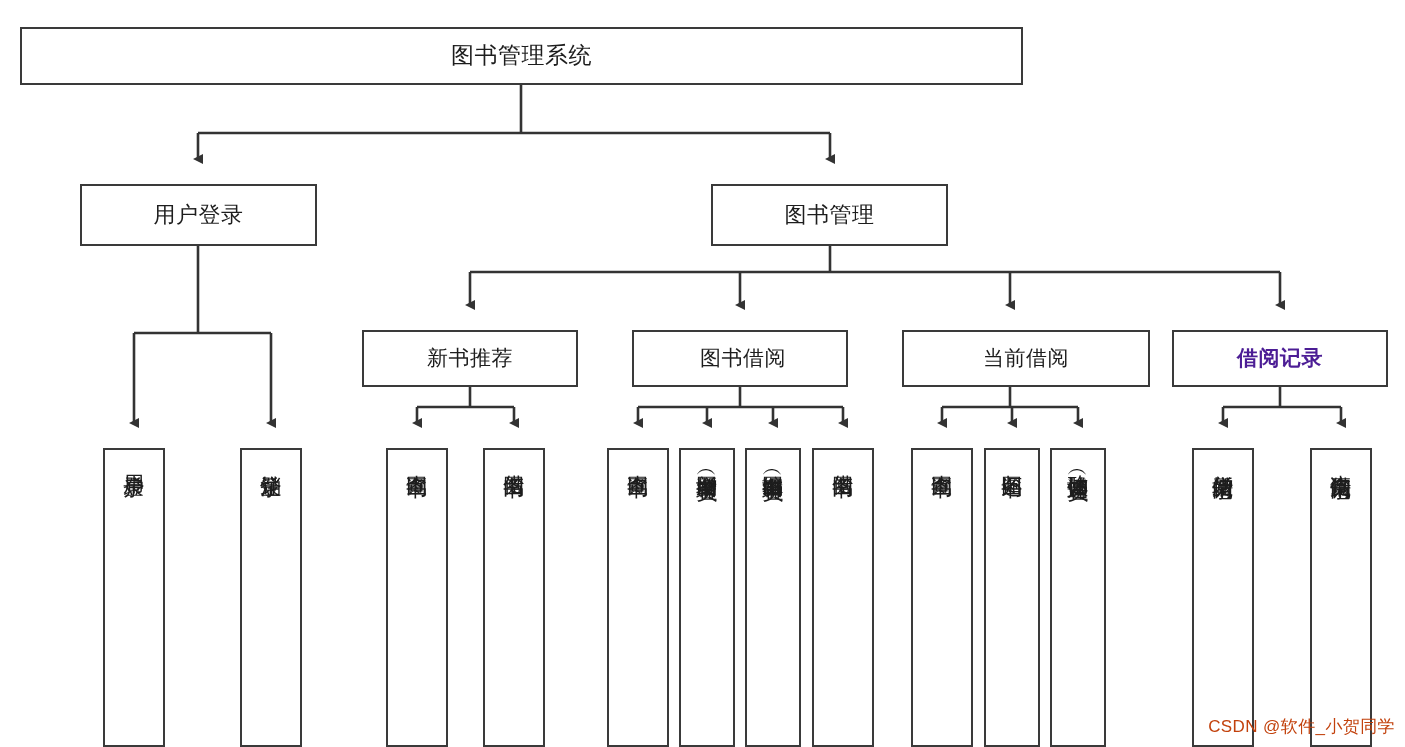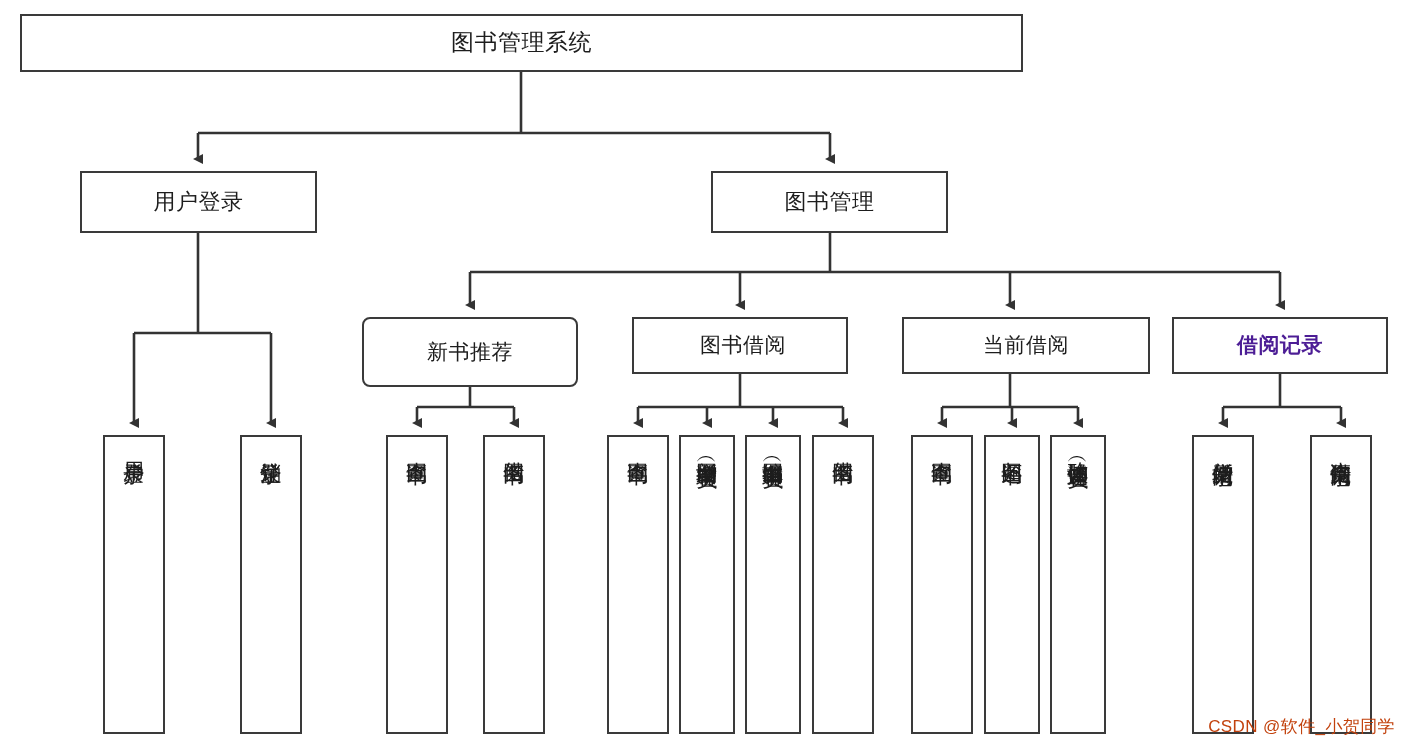--- a/index.html
+++ b/index.html
@@ -28,20 +28,21 @@
     pointer-events: none;
   }
   .node {
     position: absolute;
     box-sizing: border-box;
     background: #ffffff;
     border: 2px solid #3a3a3a;
     display: flex;
     align-items: center;
     justify-content: center;
+    margin-top: 13px;
   }
   .node .lbl {
     display: block;
     color: #1d1d1d;
     line-height: 1.18;
     letter-spacing: 0.5px;
   }
   .node.root .lbl { font-size: 23px; }
   .node.lvl2 .lbl { font-size: 22px; }
   .node.lvl3 .lbl { font-size: 21px; }
@@ -128,21 +129,21 @@
     <span class="lbl" style="color: rgb(29, 29, 29);">图书管理系统</span>
   </div>
 
   <div class="node lvl2" id="n-l2-0" style="left: 80px; top: 171px; width: 237px; height: 62px; border-color: rgb(58, 58, 58); background: rgb(255, 255, 255);">
     <span class="lbl" style="color: rgb(29, 29, 29);">用户登录</span>
   </div>
   <div class="node lvl2" id="n-l2-1" style="left: 711px; top: 171px; width: 237px; height: 62px; border-color: rgb(58, 58, 58); background: rgb(255, 255, 255);">
     <span class="lbl" style="color: rgb(29, 29, 29);">图书管理</span>
   </div>
 
-  <div class="node lvl3" id="n-l3-0" style="left: 362px; top: 317px; width: 216px; height: 70px; border-color: rgb(58, 58, 58); background: rgb(255, 255, 255); border-radius: 8px;">
+  <div class="node lvl3" id="n-l3-0" style="left: 362px; top: 317px; width: 216px; height: 57px; border-color: rgb(58, 58, 58); background: rgb(255, 255, 255);">
     <span class="lbl" style="color: rgb(29, 29, 29);">新书推荐</span>
   </div>
   <div class="node lvl3" id="n-l3-1" style="left: 632px; top: 317px; width: 216px; height: 57px; border-color: rgb(58, 58, 58); background: rgb(255, 255, 255); padding-left: 6px;">
     <span class="lbl" style="color: rgb(29, 29, 29);">图书借阅</span>
   </div>
   <div class="node lvl3" id="n-l3-2" style="left: 902px; top: 317px; width: 248px; height: 57px; border-color: rgb(58, 58, 58); background: rgb(255, 255, 255);">
     <span class="lbl" style="color: rgb(29, 29, 29);">当前借阅</span>
   </div>
   <div class="node lvl3" id="n-l3-3" style="left: 1172px; top: 317px; width: 216px; height: 57px; border-color: rgb(58, 58, 58); background: rgb(255, 255, 255);">
     <span class="lbl" style="color: #4c1d95; font-weight: bold;">借阅记录</span>

